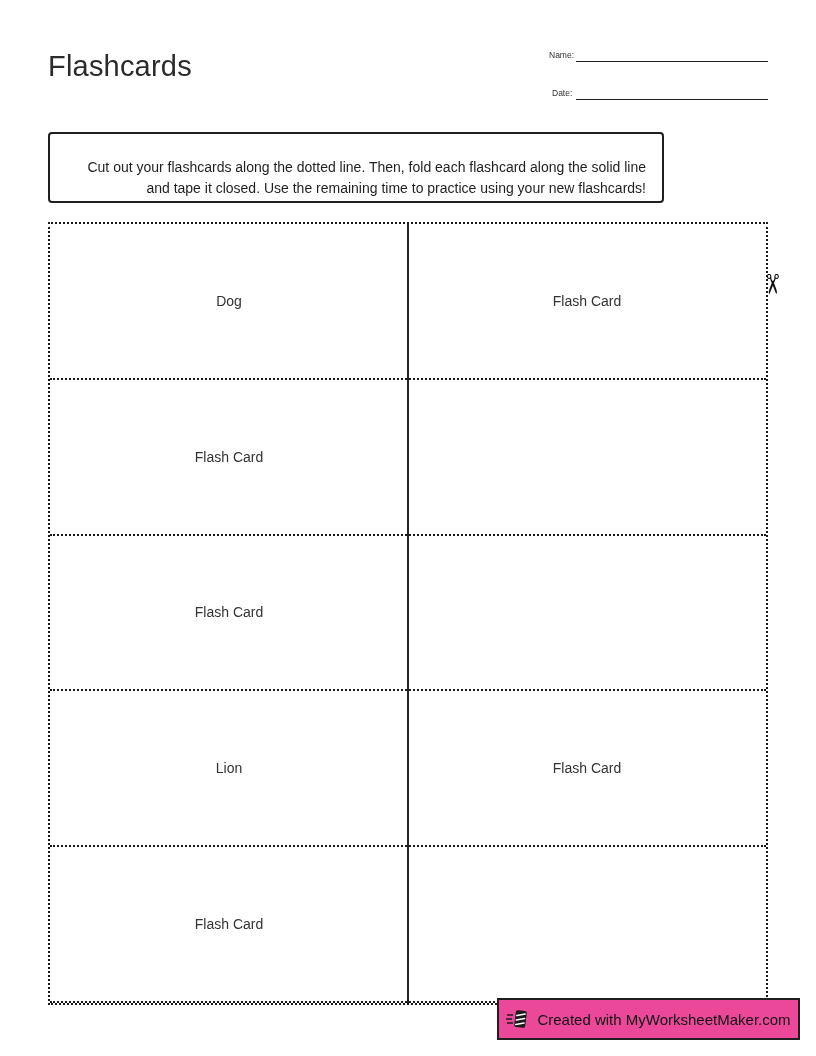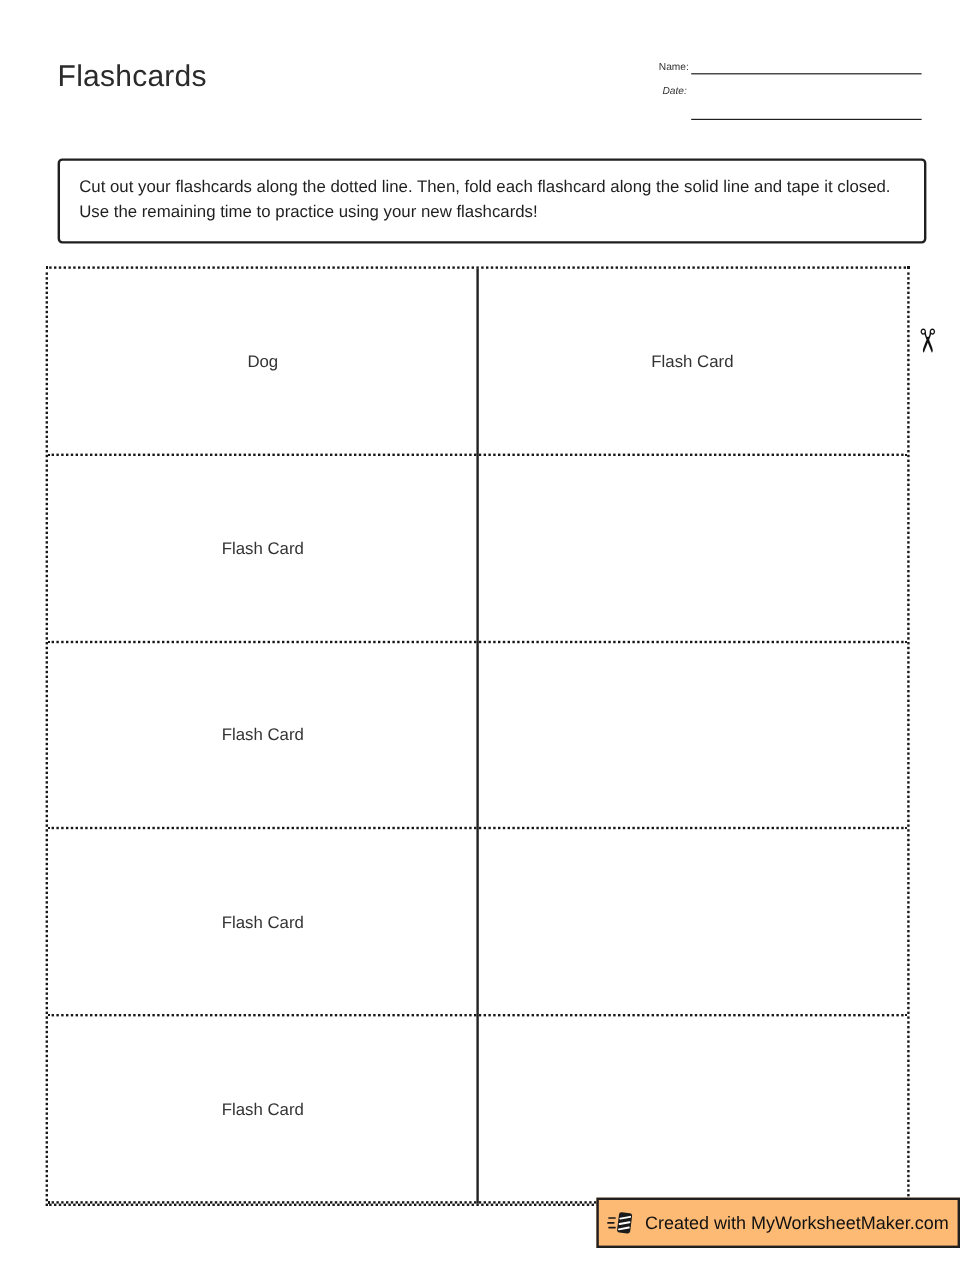--- a/index.html
+++ b/index.html
@@ -10,59 +10,60 @@
     height: 1056px;
     background: #ffffff;
     font-family: "Liberation Sans", sans-serif;
     overflow: hidden;
     margin: 0 auto;
   }
   .page-title {
     position: absolute;
     left: 48px;
     top: 50px;
-    font-size: 25px;
+    font-size: 29px;
     font-weight: 400;
     color: #2b2b2b;
     letter-spacing: 0.2px;
   }
   .field-label {
     position: absolute;
     font-size: 8.5px;
     color: #333333;
   }
   .name-label { left: 549px; top: 50px; }
-  .date-label { left: 552px; top: 70px; font-style: italic; }
+  .date-label { left: 552px; top: 88px; }
   .field-line {
     position: absolute;
     left: 576px;
     width: 192px;
     height: 0;
     border-bottom: 1.5px solid #1f1f1f;
   }
   .name-line { top: 61px; }
   .date-line { top: 99px; }
   .instructions-box {
     position: absolute;
     left: 48px;
     top: 132px;
-    width: 724px;
+    width: 616px;
     height: 71px;
     border: 2px solid #1f1f1f;
     border-radius: 4px;
-    padding: 11px 16px;
+    padding: 23px 16px;
+    text-align: right;
   }
   .instructions-text {
     font-size: 14px;
     line-height: 21px;
     color: #1f1f1f;
   }
   .flashcard-grid {
     position: absolute;
-    left: 38px;
+    left: 48px;
     top: 222px;
     width: 720px;
     height: 783px;
     border: 2px dotted #181818;
     display: flex;
     flex-direction: column;
   }
   .flashcard-row {
     flex: 1;
     display: flex;
@@ -97,21 +98,21 @@
     transform: rotate(90deg);
     line-height: 40px;
     text-align: center;
   }
   .footer-box {
     position: absolute;
     left: 497px;
     top: 998px;
     width: 303px;
     height: 42px;
-    background: #fdba74;
+    background: #ec4899;
     border: 2px solid #1f1f1f;
     display: flex;
     align-items: center;
     justify-content: center;
     gap: 7px;
     z-index: 5;
   }
   .footer-text {
     font-size: 15px;
     color: #111111;
@@ -140,20 +141,21 @@
       <div class="flashcard-cell">Dog</div>
       <div class="flashcard-cell">Flash Card</div>
     </div>
     <div class="flashcard-row">
       <div class="flashcard-cell">Flash Card</div>
     </div>
     <div class="flashcard-row">
       <div class="flashcard-cell">Flash Card</div>
     </div>
     <div class="flashcard-row">
+      <div class="flashcard-cell">Lion</div>
       <div class="flashcard-cell">Flash Card</div>
     </div>
     <div class="flashcard-row">
       <div class="flashcard-cell">Flash Card</div>
     </div>
     <div class="fold-line"></div>
   </div>
 
   <div class="scissors">✂</div>
 

